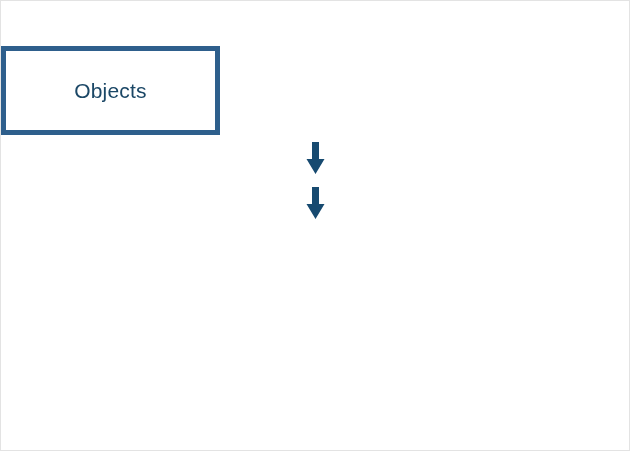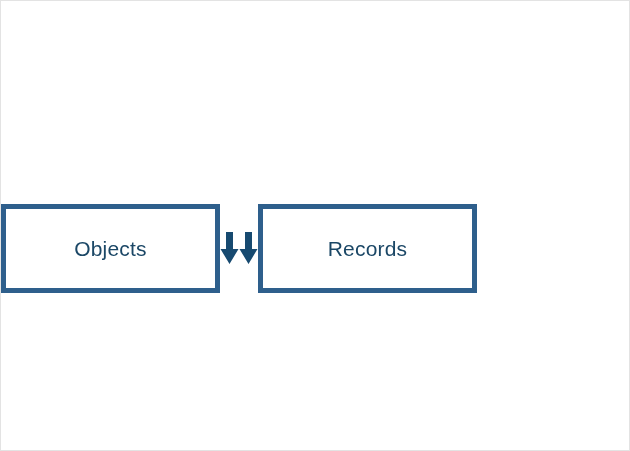--- a/index.html
+++ b/index.html
@@ -18,22 +18,21 @@
     background: #ffffff;
     border: 1px solid #e3e3e3;
   }
   .canvas {
     position: relative;
     width: 100%;
     height: 100%;
     box-sizing: border-box;
     padding-top: 45px;
     display: flex;
-    flex-direction: row;
-    align-items: center;
+    flex-direction: column;
   }
   .node {
     width: 219px;
     height: 89px;
     box-sizing: border-box;
     background: #ffffff;
     border: 5px solid #2e5f8c;
     display: flex;
     align-items: center;
     justify-content: center;
@@ -77,18 +76,15 @@
       </svg>
     </div>
 
 
     <div class="connector">
       <svg class="arrow-svg" viewBox="0 0 18 32" aria-hidden="true">
         <path d="M5.5 0 h7 v17 h5.5 L9 32 L0 17 h5.5 Z"></path>
       </svg>
     </div>
 
-    <div class="node">
-      <span class="node-label">Records</span>
-    </div>
 
   </div>
 </div>
 
 </body></html>

